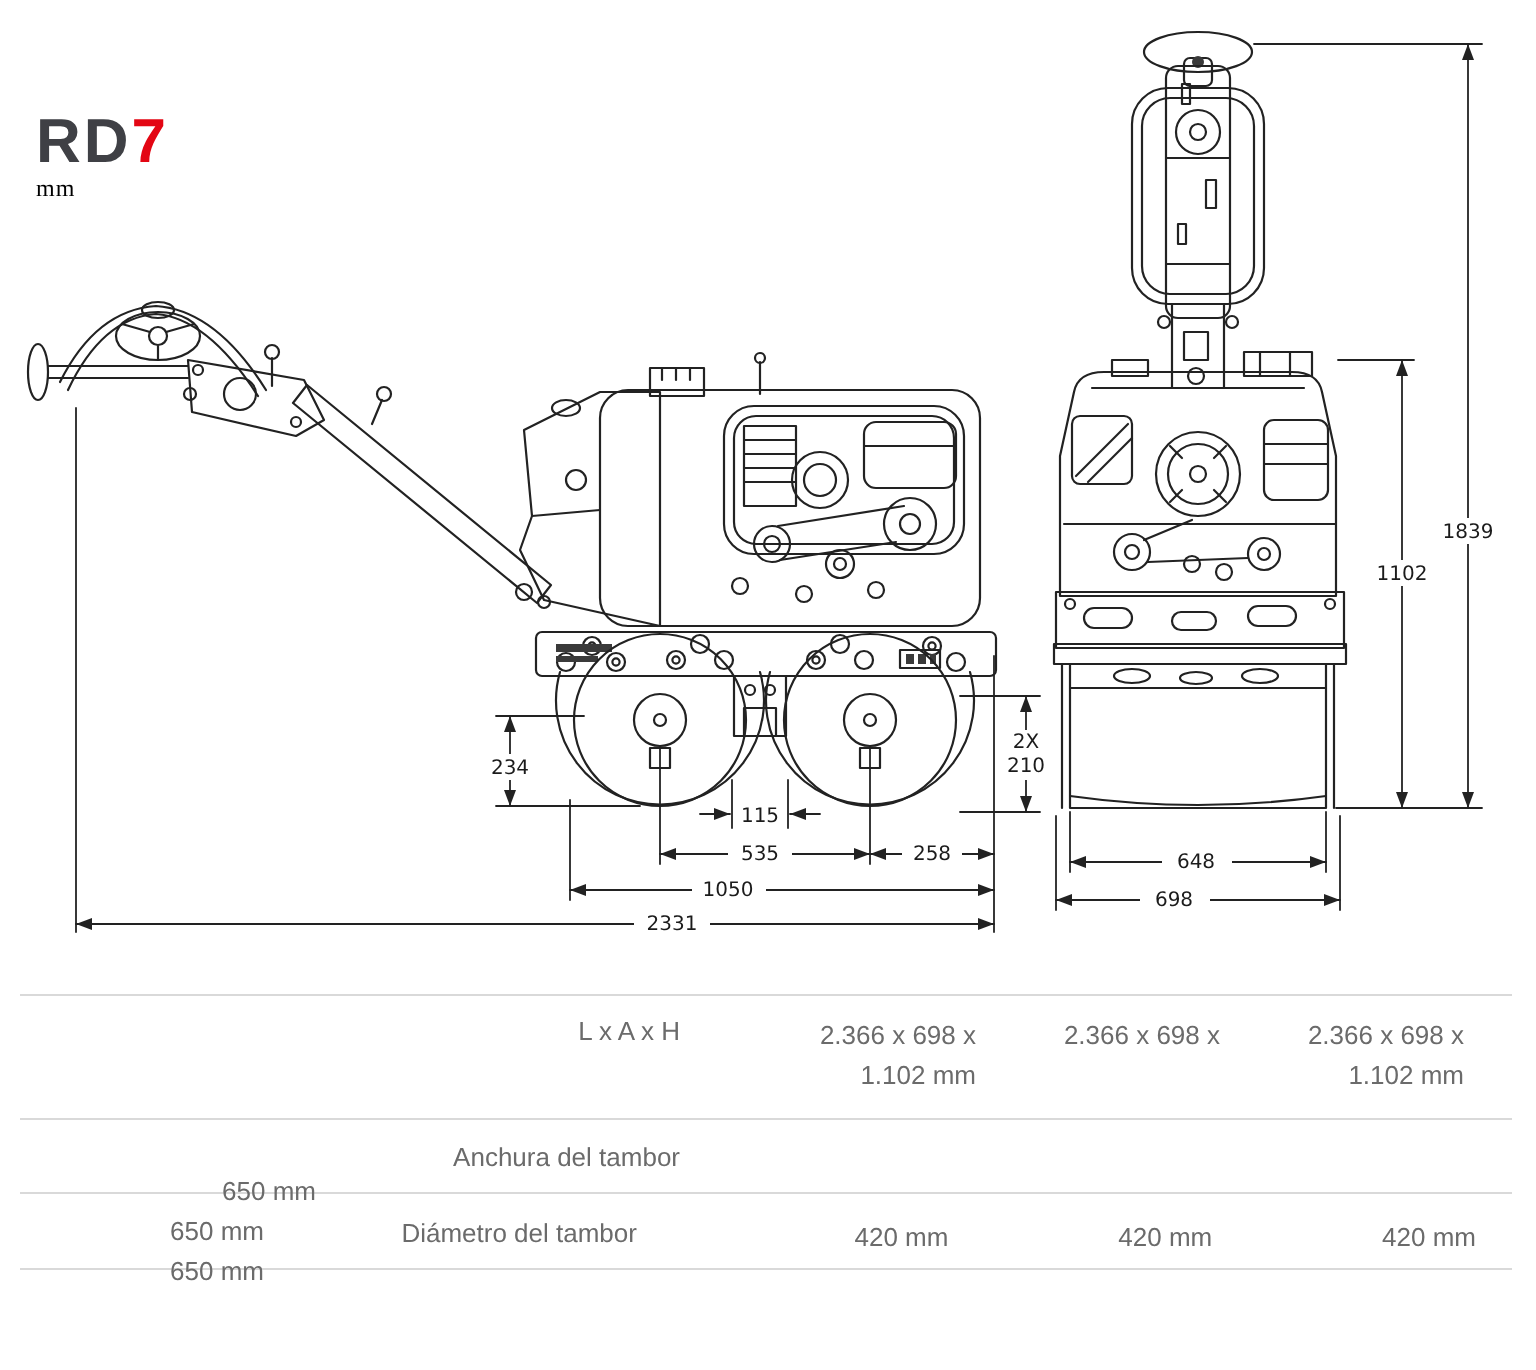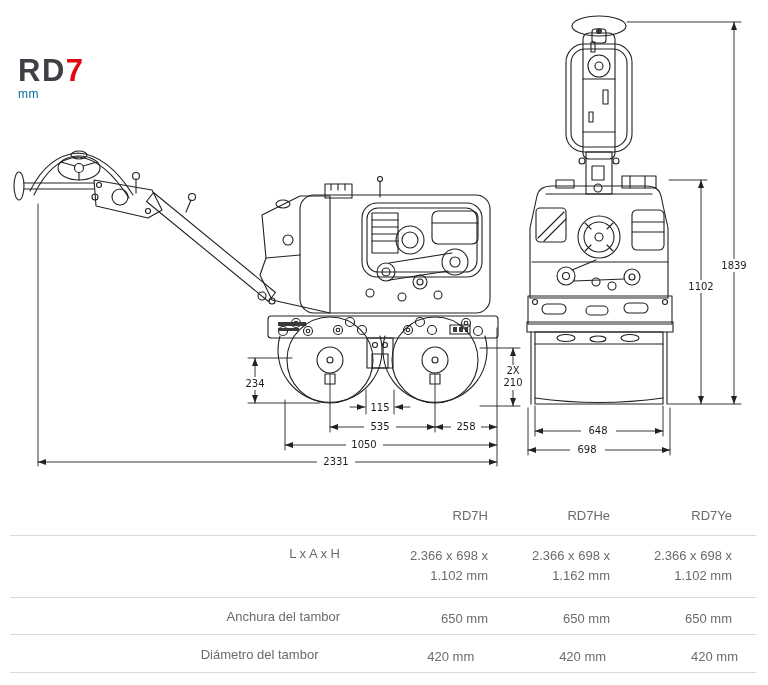--- a/index.html
+++ b/index.html
@@ -4,38 +4,38 @@
 <style>
   html,body { margin:0; padding:0; }
   body {
     width:768px; height:685px; position:relative; overflow:hidden;
     background:#ffffff; font-family:"Liberation Sans", sans-serif;
   }
   
   .logo { position:absolute; top:12px; left:18px;margin-top:43px; }
   .logo-main { font-size:31px; font-weight:bold; letter-spacing:1.5px; line-height:1; color:#3f4045; }
   .logo-model { color:#e30613; }
-  .logo-unit { font-size:12px; color:#0369a1; margin-top:1px; letter-spacing:0.5px; }
+  .logo-unit { font-size:12px; color:#000000; margin-top:1px; letter-spacing:0.5px;font-family:Liberation Serif, serif; }
   
   .drawing { position:absolute; top:0; left:0; }
   .ln * { stroke:#222222; fill:none; stroke-width:1.1; stroke-linecap:round; stroke-linejoin:round; }
   .ln .dim * { stroke-width:0.9; }
   .ln .fill { fill:#3a3a3a; stroke:none; }
   .labels rect { fill:#ffffff; stroke:none; }
   .labels text { stroke:none; fill:#1b1b1b; font-family:"DejaVu Sans", sans-serif; font-size:10px; text-anchor:middle; }
   
   .spec-table { position:absolute; top:497px; left:10px; width:746px; font-size:13px; color:#6b6b6b; }
   .trow { display:flex; box-sizing:border-box; padding-right:18px; }
   .th-row { height:38px; padding-top:9px; }
   .cell-label { width:330px; padding-left:70px; box-sizing:border-box;text-align:right; }
   .cell-val { width:122px; text-align:right; line-height:20px; }
   .cell-val.cfirst { width:148px; }
   .rule { height:1px; background:#d9d9d9; }
   .row-lah { height:61px; padding-top:10px; }
-  .row-anchura { height:36px; padding-top:11px; }
+  .row-anchura { height:36px; padding-top:11px;flex-direction:column; }
   .row-diametro { height:37px; padding-top:12px;gap:20px; }
 </style>
 </head>
 <body>
 
 <div class="logo">
   <div class="logo-main"><span>RD</span><span class="logo-model">7</span></div>
   <div class="logo-unit">mm</div>
 </div>
 
@@ -297,37 +297,30 @@
     <rect x="570" y="443" width="35" height="13"></rect>
     <text x="587" y="453">698</text>
     <rect x="684" y="280" width="34" height="13"></rect>
     <text x="701" y="290">1102</text>
     <rect x="717" y="259" width="34" height="13"></rect>
     <text x="734" y="269">1839</text>
   </g>
 </svg>
 
 <div class="spec-table">
-  <div class="trow th-row">
-    <div class="cell-label"></div>
-    <div class="cell-val cfirst">RD7H</div>
-    <div class="cell-val">RD7He</div>
-    <div class="cell-val">RD7Ye</div>
-  </div>
   <div class="rule"></div>
 
   <div class="trow row-lah">
     <div class="cell-label">L x A x H</div>
     <div class="cell-val cfirst">
       <div>2.366 x 698 x</div>
       <div>1.102 mm</div>
     </div>
     <div class="cell-val">
       <div>2.366 x 698 x</div>
-      <div>1.162 mm</div>
     </div>
     <div class="cell-val">
       <div>2.366 x 698 x</div>
       <div>1.102 mm</div>
     </div>
   </div>
   <div class="rule"></div>
 
   <div class="trow row-anchura">
     <div class="cell-label">Anchura del tambor</div>

